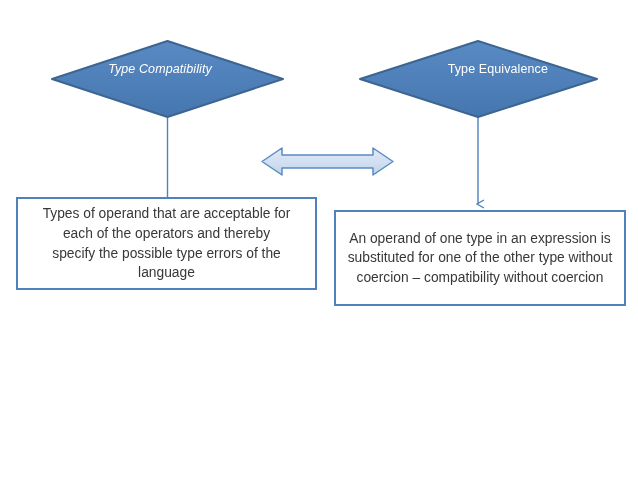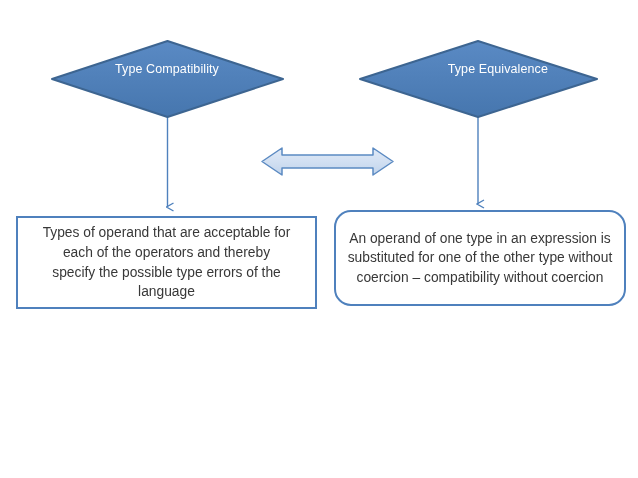--- a/index.html
+++ b/index.html
@@ -24,43 +24,42 @@
   }
   .diamond-label {
     position: absolute;
     width: 140px;
     color: #ffffff;
     font-size: 12.5px;
     line-height: 1.45;
     text-align: center;
     letter-spacing: 0.1px;
   }
-  .diamond-label.left  { left: 97px;  top: 60px; }
+  .diamond-label.left  { left: 90px;  top: 60px; font-style: italic; }
   .diamond-label.right { left: 408px; top: 60px; text-align: right; }
   .desc-box {
     position: absolute;
     border: 2px solid #4f81bd;
     background: #ffffff;
     display: flex;
     align-items: center;
     justify-content: center;
     box-sizing: border-box;
     text-align: center;
     color: #383838;
     font-size: 13.8px;
     line-height: 1.42;
   }
   .desc-box.left {
-    left: 16px; top: 216px; width: 301px; height: 93px;
+    left: 16px; top: 197px; width: 301px; height: 93px;
     padding: 4px 24px;
   }
   .desc-box.right {
     left: 334px; top: 210px; width: 292px; height: 96px;
     padding: 4px 6px;
-    border-radius: 17px;
   }
 </style>
 </head>
 <body>
 
 <div class="canvas">
 
   <svg class="shapes-layer" width="638" height="478" viewBox="0 0 638 478">
     <defs>
       <linearGradient id="diamondGrad" x1="0" y1="0" x2="0" y2="1">

